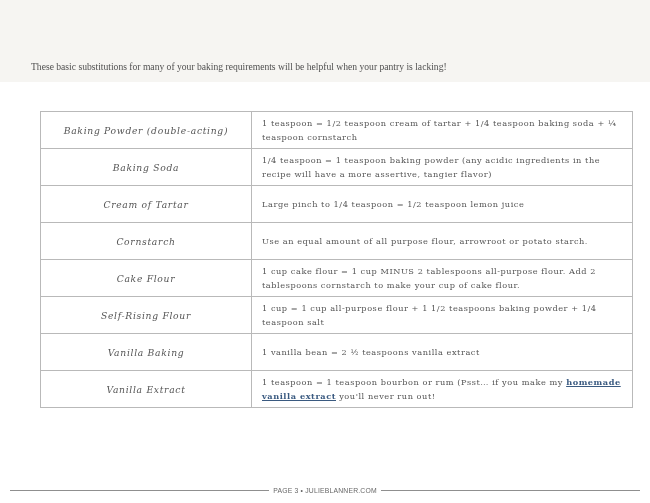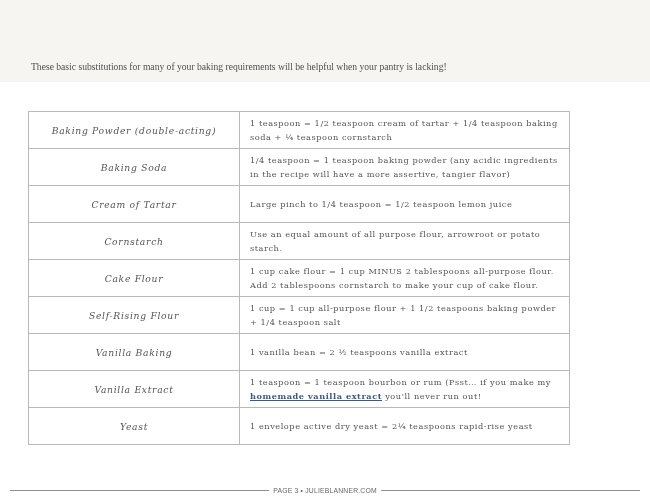--- a/index.html
+++ b/index.html
@@ -21,22 +21,22 @@
       color: #3b3b3d; letter-spacing: 0.6px;
       margin: 0; white-space: nowrap;
     }
     .page-subtitle {
       position: absolute; left: 27px; top: 57px;
       font-family: "Liberation Serif", serif;
       font-size: 9.6px; color: #505050;
       white-space: nowrap; margin: 4px;
     }
     table.subs {
-      position: absolute; left: 28px; top: 111px;
-      width: 542px;
+      position: absolute; left: 40px; top: 111px;
+      width: 593px;
       border-collapse: collapse;
       table-layout: fixed;
     }
     table.subs td {
       border: 1px solid #b9b9b9;
       height: 36px;
       padding: 0;
       vertical-align: middle;
     }
     td.item {
@@ -109,24 +109,20 @@
       <td class="sub">1 cup = 1 cup all-purpose flour + 1 1/2 teaspoons baking powder + 1/4 teaspoon salt</td>
     </tr>
     <tr>
       <td class="item">Vanilla Baking</td>
       <td class="sub">1 vanilla bean = 2 ½ teaspoons vanilla extract</td>
     </tr>
     <tr>
       <td class="item">Vanilla Extract</td>
       <td class="sub"><span>1 teaspoon = 1 teaspoon bourbon or rum (Psst… if you make my </span><a class="link">homemade vanilla extract</a><span> you'll never run out!</span></td>
     </tr>
-    <tr>
-      <td class="item">Yeast</td>
-      <td class="sub">1 envelope active dry yeast = 2¼ teaspoons rapid-rise yeast</td>
-    </tr>
   </tbody>
 </table>
 
 <div class="footer">
   <div class="footer-rule"></div>
   <span class="footer-text">PAGE 3 • JULIEBLANNER.COM</span>
   <div class="footer-rule"></div>
 </div>
 
 </body></html>

